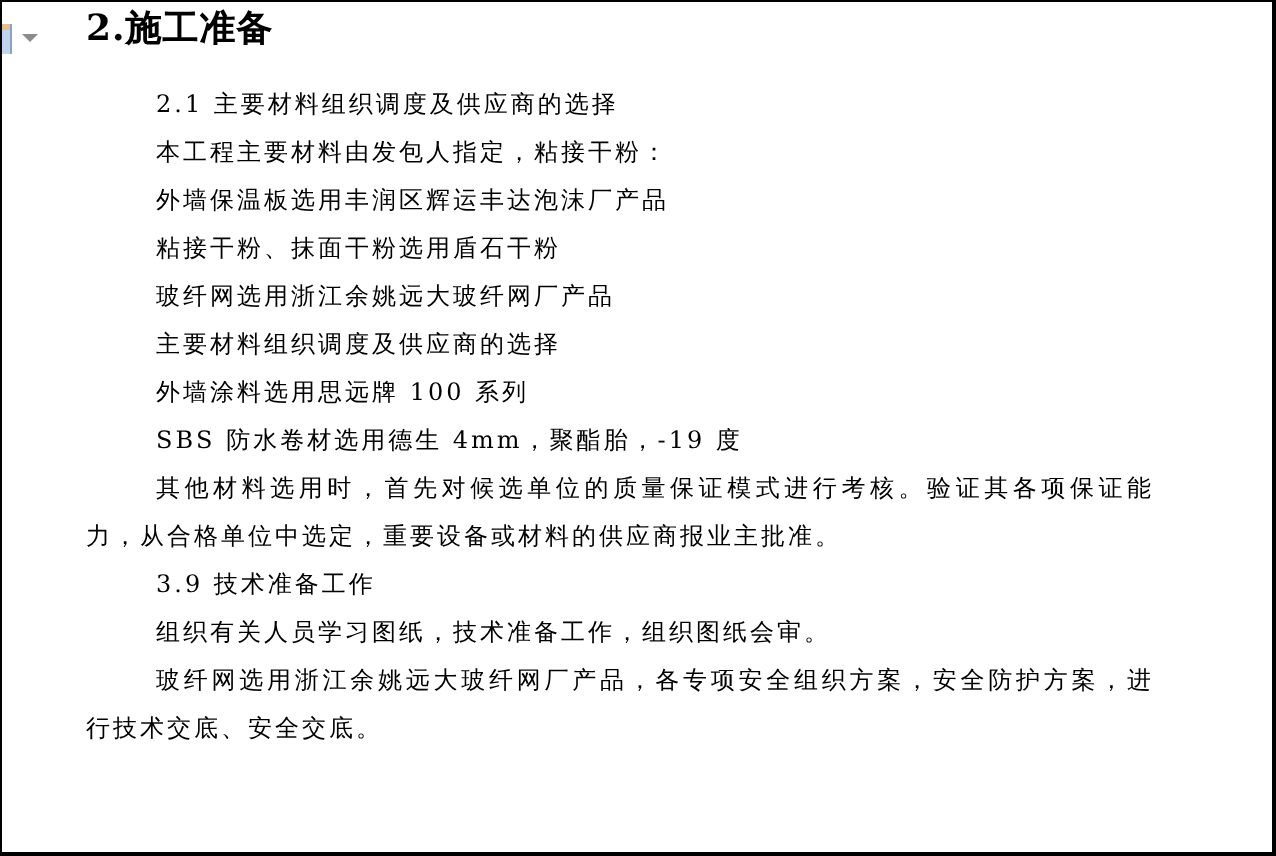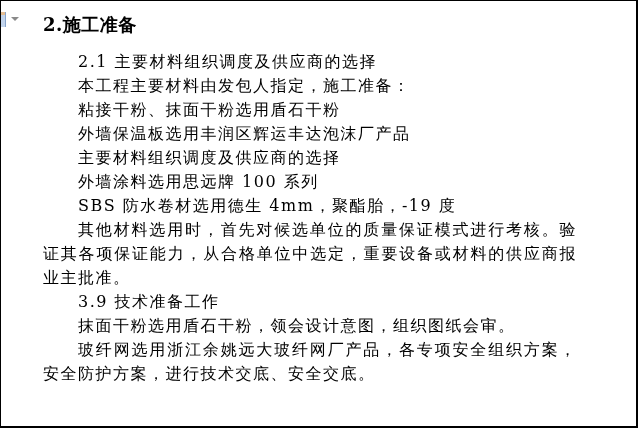--- a/index.html
+++ b/index.html
@@ -12,35 +12,35 @@
     background: #ffffff;
     border-style: solid;
     border-color: #000000;
     border-width: 1px 2px 2px 1px;
     overflow: hidden;
     font-family: "DejaVu Serif", "Liberation Serif", serif;
     color: #000000;
   }
 
   .content {
-    padding: 11px 0 0 42px;
+    padding: 1px 0 0 42px;
   }
 
   .heading {
     font-size: 18px;
     line-height: 26px;
     font-weight: bold;
     letter-spacing: 0.5px;
     margin: 0 0 12px 0;
     color: #000000;
   }
 
   .para {
     width: 534px;
-    font-size: 16px;
+    font-size: 12px;
     line-height: 24px;
     letter-spacing: 1.5px;
     margin: 0;
     text-indent: 35px;
     text-align: justify;
     color: #000000;
   }
 
   
   .paste-btn {
@@ -76,26 +76,27 @@
   <div class="paste-btn">
     <span class="clipboard"></span>
     <span class="arrow"></span>
   </div>
 
   <div class="content">
     <h1 class="heading">2.施工准备</h1>
 
     <div>
       <p class="para">2.1 主要材料组织调度及供应商的选择</p>
-      <p class="para">本工程主要材料由发包人指定，施工准备：</p>
+      <p class="para">本工程主要材料由发包人指定，粘接干粉：</p>
+      <p class="para">外墙保温板选用丰润区辉运丰达泡沫厂产品</p>
       <p class="para">粘接干粉、抹面干粉选用盾石干粉</p>
-      <p class="para">外墙保温板选用丰润区辉运丰达泡沫厂产品</p>
+      <p class="para">玻纤网选用浙江余姚远大玻纤网厂产品</p>
       <p class="para">主要材料组织调度及供应商的选择</p>
       <p class="para">外墙涂料选用思远牌 100 系列</p>
       <p class="para">SBS 防水卷材选用德生 4mm，聚酯胎，-19 度</p>
       <p class="para">其他材料选用时，首先对候选单位的质量保证模式进行考核。验证其各项保证能力，从合格单位中选定，重要设备或材料的供应商报业主批准。</p>
       <p class="para">3.9 技术准备工作</p>
-      <p class="para">抹面干粉选用盾石干粉，领会设计意图，组织图纸会审。</p>
+      <p class="para">组织有关人员学习图纸，技术准备工作，组织图纸会审。</p>
       <p class="para">玻纤网选用浙江余姚远大玻纤网厂产品，各专项安全组织方案，安全防护方案，进行技术交底、安全交底。</p>
     </div>
   </div>
 
 </div>
 
 </body></html>

